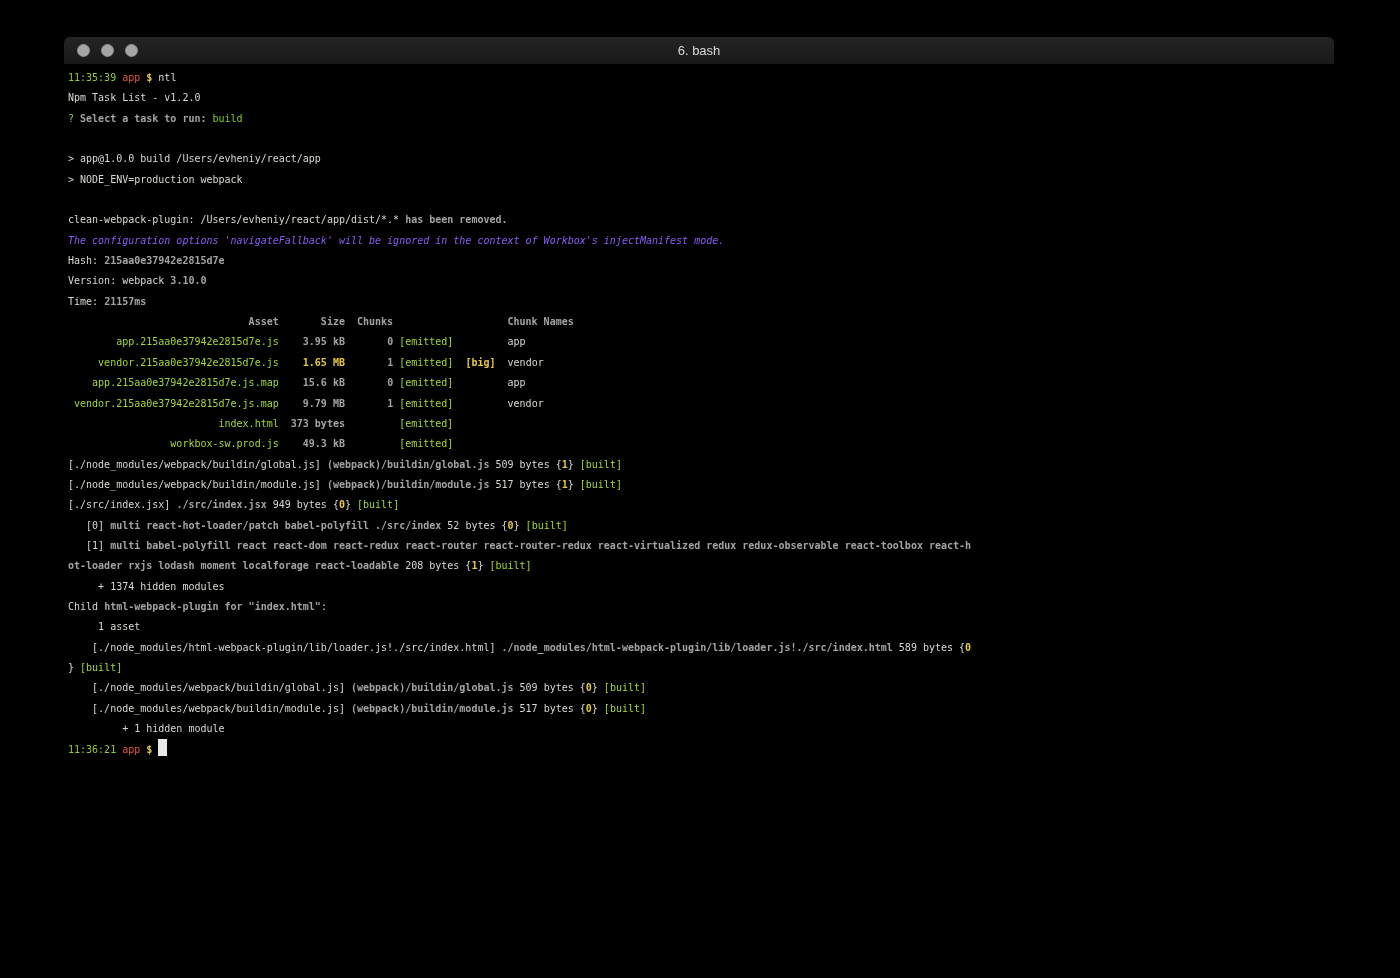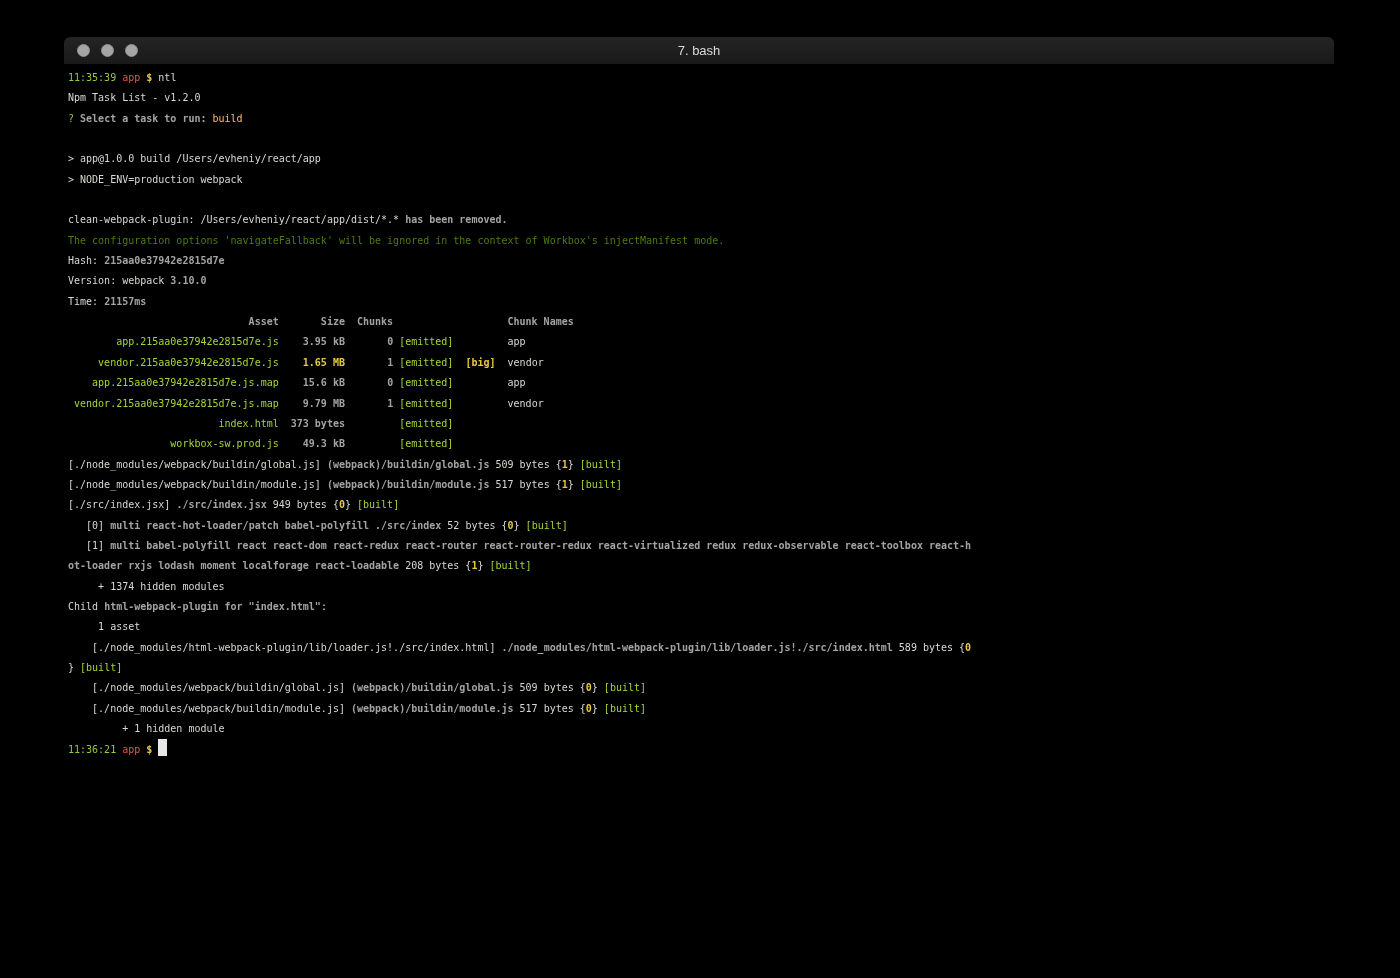--- a/index.html
+++ b/index.html
@@ -48,36 +48,36 @@
     line-height: 20.35px;
     color: #d8d9d2;
     white-space: pre;
   }
   .line { min-height: 20.35px; white-space: pre; }
   .w  { color: #d8d9d2; }
   .b  { color: #a3a3a3; font-weight: bold; }
   .g  { color: #98c93c; }
   .gb { color: #a3d636; font-weight: normal; }
   .r  { color: #e3574a; }
-  .y  { color: #4d7c0f; }
+  .y  { color: #8b5cf6; font-style: italic; }
   .yb { color: #e6c93f; font-weight: bold; }
-  .c  { color: #fdba74; }
+  .c  { color: #84cc16; }
   .cursor {
     display: inline-block;
     width: 8.4px; height: 17px;
     background: #e8e8e8;
     vertical-align: -3px;
   }
 </style>
 </head>
 <body>
 
 <div class="window">
   <div class="titlebar">
     <div class="lights">
       <div class="light"></div>
       <div class="light"></div>
       <div class="light"></div>
     </div>
-    <div class="title">7. bash</div>
+    <div class="title">6. bash</div>
   </div>
   <div class="term"><div class="line"><span class="g">11:35:39</span><span class="w"> </span><span class="r">app</span><span class="w"> </span><span class="yb">$</span><span class="w"> ntl</span></div><div class="line"><span class="w">Npm Task List - v1.2.0</span></div><div class="line"><span class="g">?</span><span class="b"> Select a task to run:</span><span class="w"> </span><span class="c">build</span></div><div class="line"></div><div class="line"><span class="w">&gt; app@1.0.0 build /Users/evheniy/react/app</span></div><div class="line"><span class="w">&gt; NODE_ENV=production webpack</span></div><div class="line"></div><div class="line"><span class="w">clean-webpack-plugin: /Users/evheniy/react/app/dist/*.* </span><span class="b">has been removed.</span></div><div class="line"><span class="y">The configuration options 'navigateFallback' will be ignored in the context of Workbox's injectManifest mode.</span></div><div class="line"><span class="w">Hash: </span><span class="b">215aa0e37942e2815d7e</span></div><div class="line"><span class="w">Version: webpack </span><span class="b">3.10.0</span></div><div class="line"><span class="w">Time: </span><span class="b">21157ms</span></div><div class="line"><span class="b">                              Asset       Size  Chunks                   Chunk Names</span></div><div class="line"><span class="gb">        app.215aa0e37942e2815d7e.js</span><span class="w">    </span><span class="b">3.95 kB</span><span class="w">       </span><span class="b">0</span><span class="w"> </span><span class="gb">[emitted]</span><span class="w">         app</span></div><div class="line"><span class="gb">     vendor.215aa0e37942e2815d7e.js</span><span class="w">    </span><span class="yb">1.65 MB</span><span class="w">       </span><span class="b">1</span><span class="w"> </span><span class="gb">[emitted]</span><span class="w">  </span><span class="yb">[big]</span><span class="w">  vendor</span></div><div class="line"><span class="gb">    app.215aa0e37942e2815d7e.js.map</span><span class="w">    </span><span class="b">15.6 kB</span><span class="w">       </span><span class="b">0</span><span class="w"> </span><span class="gb">[emitted]</span><span class="w">         app</span></div><div class="line"><span class="gb"> vendor.215aa0e37942e2815d7e.js.map</span><span class="w">    </span><span class="b">9.79 MB</span><span class="w">       </span><span class="b">1</span><span class="w"> </span><span class="gb">[emitted]</span><span class="w">         vendor</span></div><div class="line"><span class="gb">                         index.html</span><span class="w">  </span><span class="b">373 bytes</span><span class="w">         </span><span class="gb">[emitted]</span></div><div class="line"><span class="gb">                 workbox-sw.prod.js</span><span class="w">    </span><span class="b">49.3 kB</span><span class="w">         </span><span class="gb">[emitted]</span></div><div class="line"><span class="w">[./node_modules/webpack/buildin/global.js] </span><span class="b">(webpack)/buildin/global.js</span><span class="w"> 509 bytes {</span><span class="yb">1</span><span class="w">} </span><span class="gb">[built]</span></div><div class="line"><span class="w">[./node_modules/webpack/buildin/module.js] </span><span class="b">(webpack)/buildin/module.js</span><span class="w"> 517 bytes {</span><span class="yb">1</span><span class="w">} </span><span class="gb">[built]</span></div><div class="line"><span class="w">[./src/index.jsx] </span><span class="b">./src/index.jsx</span><span class="w"> 949 bytes {</span><span class="yb">0</span><span class="w">} </span><span class="gb">[built]</span></div><div class="line"><span class="w">   [0] </span><span class="b">multi react-hot-loader/patch babel-polyfill ./src/index</span><span class="w"> 52 bytes {</span><span class="yb">0</span><span class="w">} </span><span class="gb">[built]</span></div><div class="line"><span class="w">   [1] </span><span class="b">multi babel-polyfill react react-dom react-redux react-router react-router-redux react-virtualized redux redux-observable react-toolbox react-h</span></div><div class="line"><span class="b">ot-loader rxjs lodash moment localforage react-loadable</span><span class="w"> 208 bytes {</span><span class="yb">1</span><span class="w">} </span><span class="gb">[built]</span></div><div class="line"><span class="w">     + 1374 hidden modules</span></div><div class="line"><span class="w">Child </span><span class="b">html-webpack-plugin for "index.html"</span><span class="w">:</span></div><div class="line"><span class="w">     1 asset</span></div><div class="line"><span class="w">    [./node_modules/html-webpack-plugin/lib/loader.js!./src/index.html] </span><span class="b">./node_modules/html-webpack-plugin/lib/loader.js!./src/index.html</span><span class="w"> 589 bytes {</span><span class="yb">0</span></div><div class="line"><span class="w">} </span><span class="gb">[built]</span></div><div class="line"><span class="w">    [./node_modules/webpack/buildin/global.js] </span><span class="b">(webpack)/buildin/global.js</span><span class="w"> 509 bytes {</span><span class="yb">0</span><span class="w">} </span><span class="gb">[built]</span></div><div class="line"><span class="w">    [./node_modules/webpack/buildin/module.js] </span><span class="b">(webpack)/buildin/module.js</span><span class="w"> 517 bytes {</span><span class="yb">0</span><span class="w">} </span><span class="gb">[built]</span></div><div class="line"><span class="w">         + 1 hidden module</span></div><div class="line"><span class="g">11:36:21</span><span class="w"> </span><span class="r">app</span><span class="w"> </span><span class="yb">$</span><span class="w"> </span><span class="cursor"></span></div></div>
 </div>
 
 </body></html>

